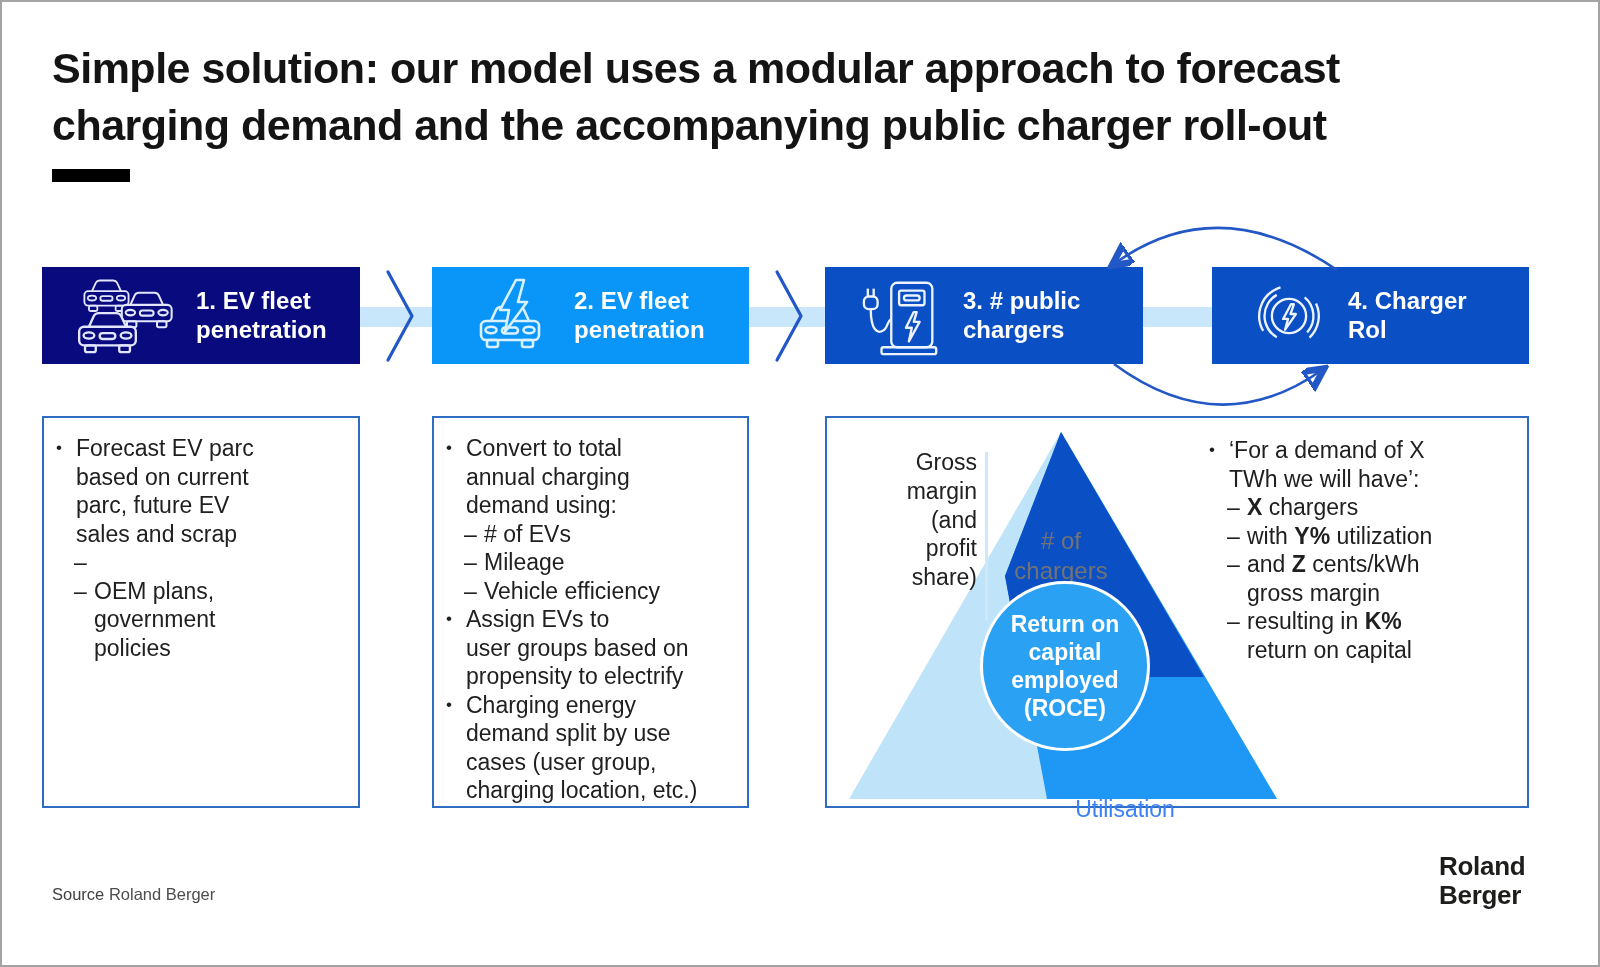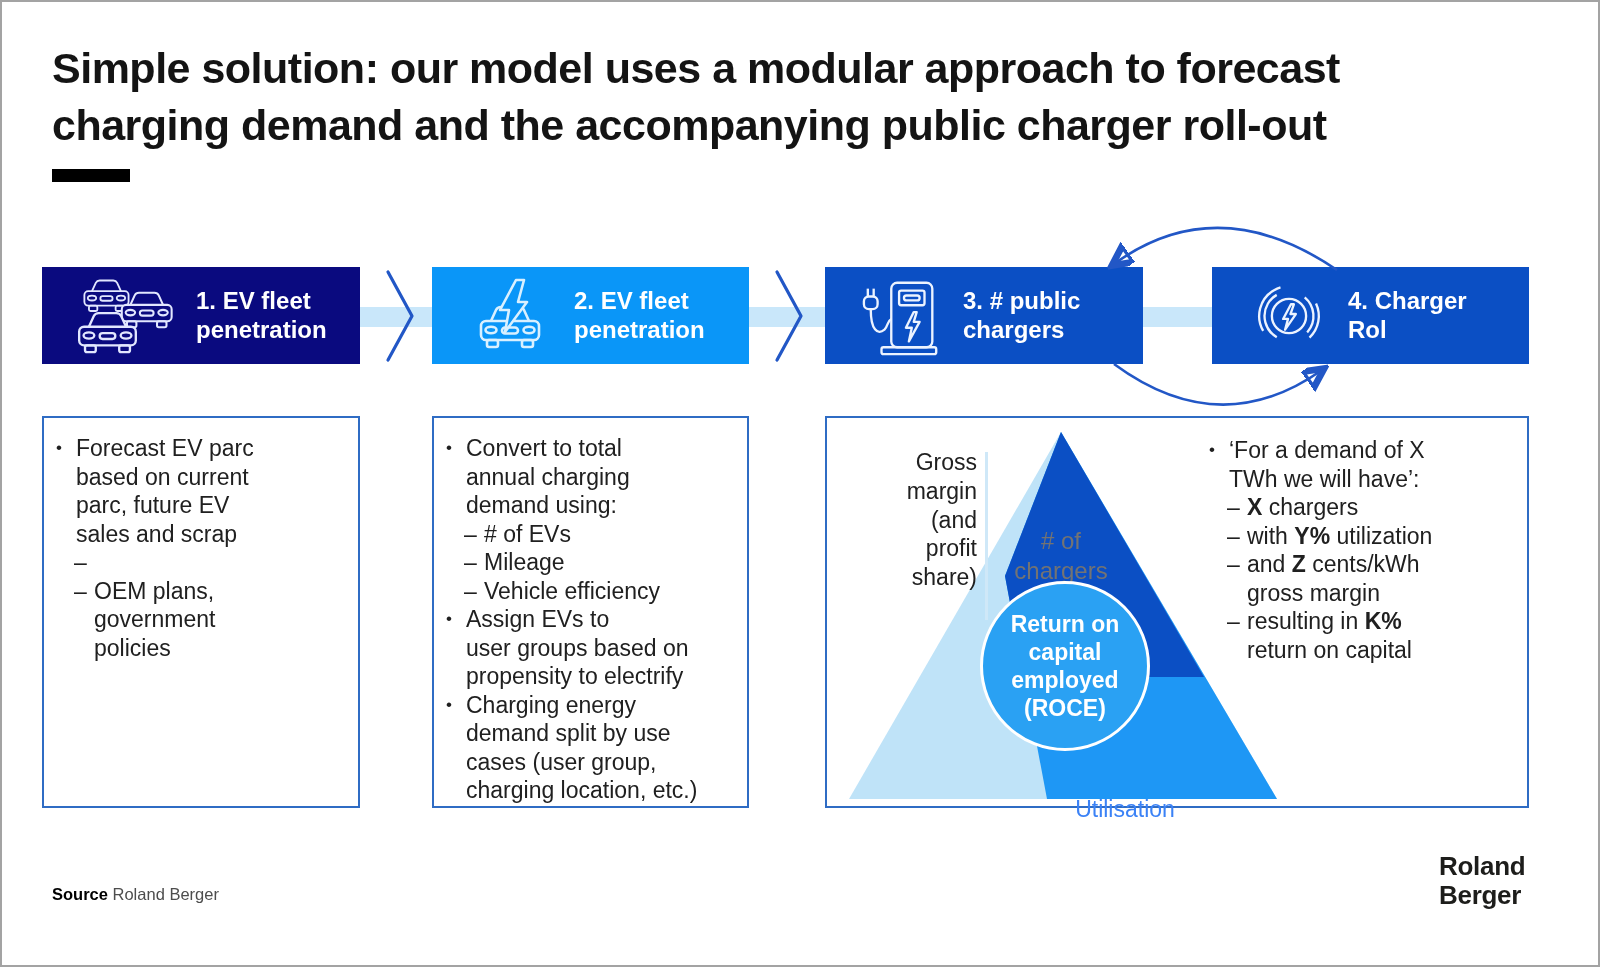--- a/index.html
+++ b/index.html
@@ -70,21 +70,21 @@
     text-align:center;color:#fff;font-weight:700;font-size:23px;line-height:1.22;white-space:pre-line;
   }
   .util{
     position:absolute;left:223px;top:346px;width:150px;text-align:center;
     color:#3b82f6;font-size:23px;margin-top:32px;
   }
   .roi{position:absolute;left:382px;top:18px;width:312px;}
 
   
   .source{position:absolute;left:50px;top:883px;font-size:16.5px;color:#4d4d4d;}
-  .source .src-label{font-weight:700;color:#000000;}
+  .source .src-label{font-weight:400;color:#404040;}
   .logo{
     position:absolute;left:1437px;top:850px;font-size:26px;font-weight:700;
     letter-spacing:-0.3px;line-height:1.1;color:#1d1d1b;white-space:pre-line;
   }
 </style>
 </head>
 <body>
 
 <div class="slide">
 

